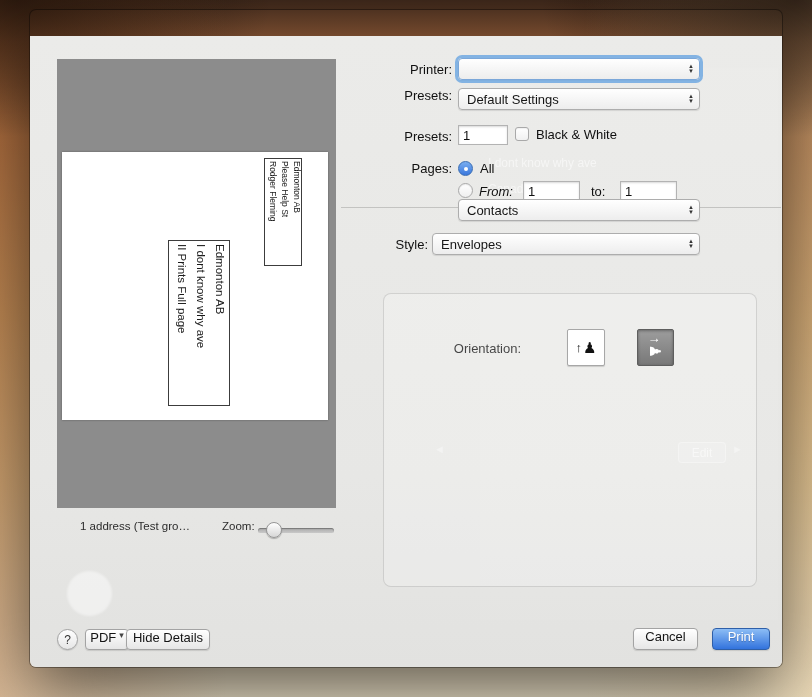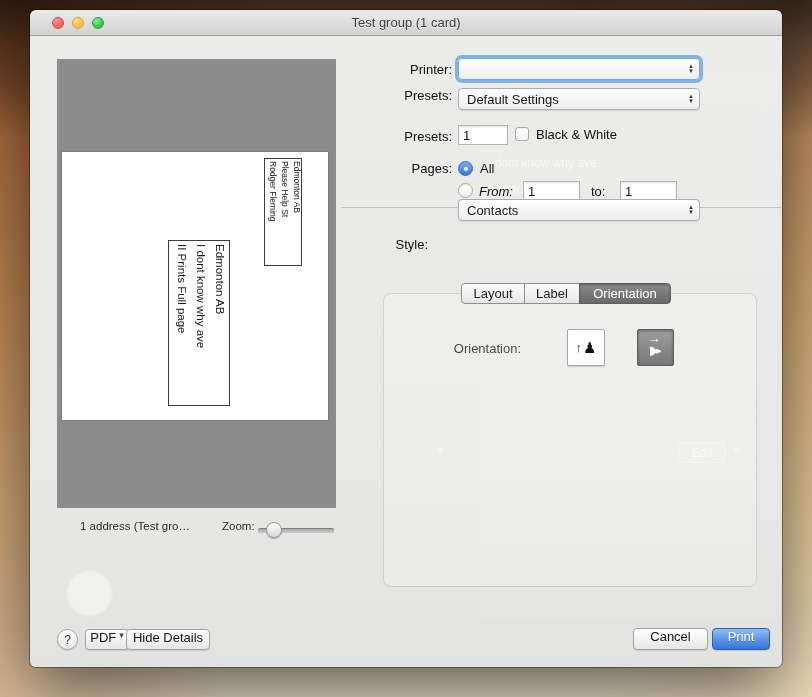--- a/index.html
+++ b/index.html
@@ -88,26 +88,20 @@
   .btn.primary { background:linear-gradient(#8cbdf5,#3273dd); border-color:#2e5fa8; color:#fff; text-shadow:0 1px 1px rgba(0,0,0,0.25); }
   .help { position:absolute; left:27px; top:619px; width:21px; height:21px; border-radius:50%; border:1px solid #a3a3a3; background:linear-gradient(#ffffff,#e6e6e6); box-shadow:0 1px 1px rgba(0,0,0,0.12); display:flex; align-items:center; justify-content:center; font-size:12px; color:#333; box-sizing:border-box; cursor:default; }
   .chev { font-size:9px; color:#444; }
 </style>
 </head>
 <body>
 
 <div class="stage">
   <div class="window">
 
-    <div class="titlebar">
-      <span class="tl close"></span>
-      <span class="tl min"></span>
-      <span class="tl zoom"></span>
-      <div class="title">Test group (1 card)</div>
-    </div>
 
     <div class="sheet">
 
       <div class="ghost-col"></div>
       <div class="ghost-text" style="left:458px; top:120px;">I dont know why ave</div>
       <div class="ghost-text" style="left:458px; top:146px;">Canada</div>
       <div class="ghost-btn">Edit</div>
       <div class="ghost-text" style="left:404px; top:407px; font-size:11px; color:rgba(255,255,255,0.38);">◄</div>
       <div class="ghost-text" style="left:702px; top:407px; font-size:11px; color:rgba(255,255,255,0.38);">►</div>
       <div class="ghost-circle"></div>
@@ -166,27 +160,29 @@
       <div class="sep" style="top:171px;"></div>
       <div class="popup" style="top:163px; z-index:2;">
         <span>Contacts</span>
         <span class="arrows">
             <span>▲</span>
             <span>▼</span>
           </span>
       </div>
 
       <div class="lbl r" style="left:298px; top:201px;">Style:</div>
+      <div class="popup" style="left:402px; top:197px; width:268px;">
+        <span>Envelopes</span>
+        <span class="arrows">
+            <span>▲</span>
+            <span>▼</span>
+          </span>
+      </div>
 
       <div class="groupbox" style="top:257px;"></div>
-      <div class="seg-wrap" style="top:247px;">
-        <div class="seg" style="width:64px;">Layout</div>
-        <div class="seg" style="width:56px;">Label</div>
-        <div class="seg sel" style="width:92px;">Orientation</div>
-      </div>
 
       <div class="lbl r" style="left:391px; top:305px;">Orientation:</div>
       <div class="orient-btn" style="left:537px; top:293px;">
         <span class="oi">
           <span class="ar">↑</span>
             <span class="pn">♟</span>
         </span>
       </div>
       <div class="orient-btn sel" style="left:607px; top:293px; width:37px;">
         <span class="oi">
@@ -196,18 +192,18 @@
       </div>
 
       <div class="help" style="top:593px;">
           <span>?</span>
         </div>
       <div class="btn" style="left:55px; top:593px; width:44px;">
         <span>PDF</span>
         <span class="chev">▾</span>
       </div>
       <div class="btn" style="left:96px; top:593px; width:84px;">Hide Details</div>
-      <div class="btn" style="left:603px; top:592px; width:75px; height:22px;">Cancel</div>
+      <div class="btn" style="left:603px; top:592px; width:65px; height:22px;">Cancel</div>
       <div class="btn primary" style="left:682px; top:592px; width:58px; height:22px;">Print</div>
 
     </div>
   </div>
 </div>
 
 </body></html>

